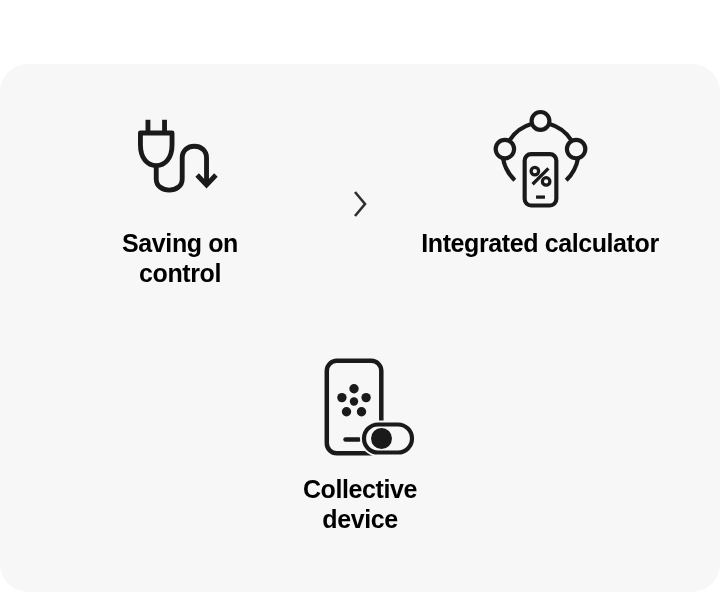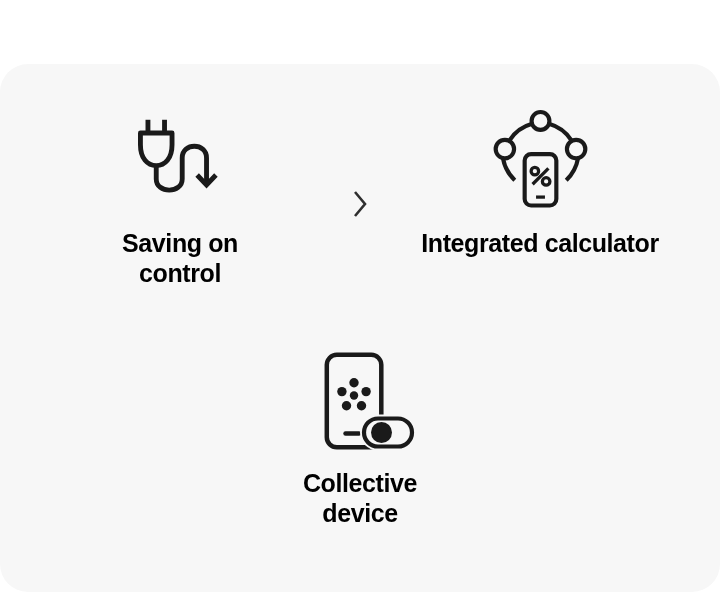--- a/index.html
+++ b/index.html
@@ -40,21 +40,21 @@
     letter-spacing: -0.4px;
   }
   .label div { white-space: nowrap; }
 
   #feature-saving      { left: 40px;  top: 54px;  width: 280px; }
   #feature-saving .label { margin-top: 28px; }
 
   #feature-monitoring  { left: 380px; top: 45px;  width: 320px; }
   #feature-monitoring .label { margin-top: 20px; }
 
-  #feature-collective  { left: 212px; top: 288px; width: 296px; }
+  #feature-collective  { left: 212px; top: 294px; width: 296px; }
   #feature-collective .label { margin-top: 18px; }
   #feature-collective .icon-wrap svg { position: relative; left: 9px; }
 
   .chevron-sep {
     position: absolute;
     left: 352px;
     top: 125px;
     width: 16px;
     height: 30px;
   }

